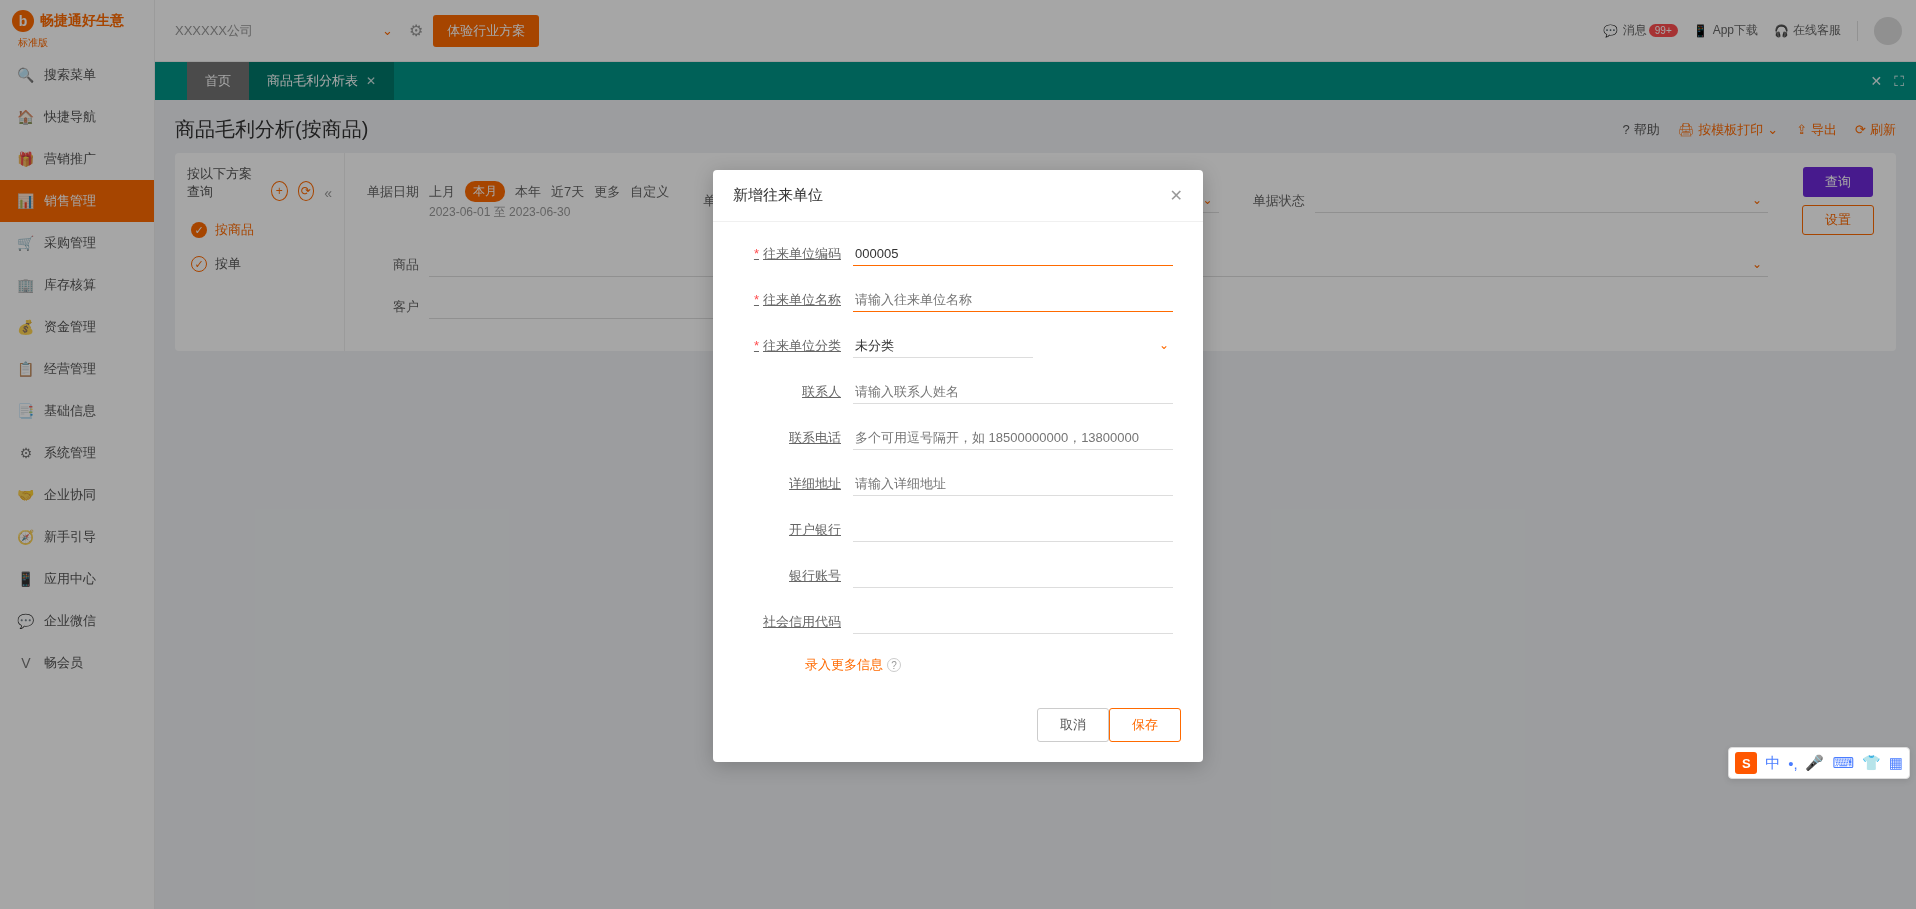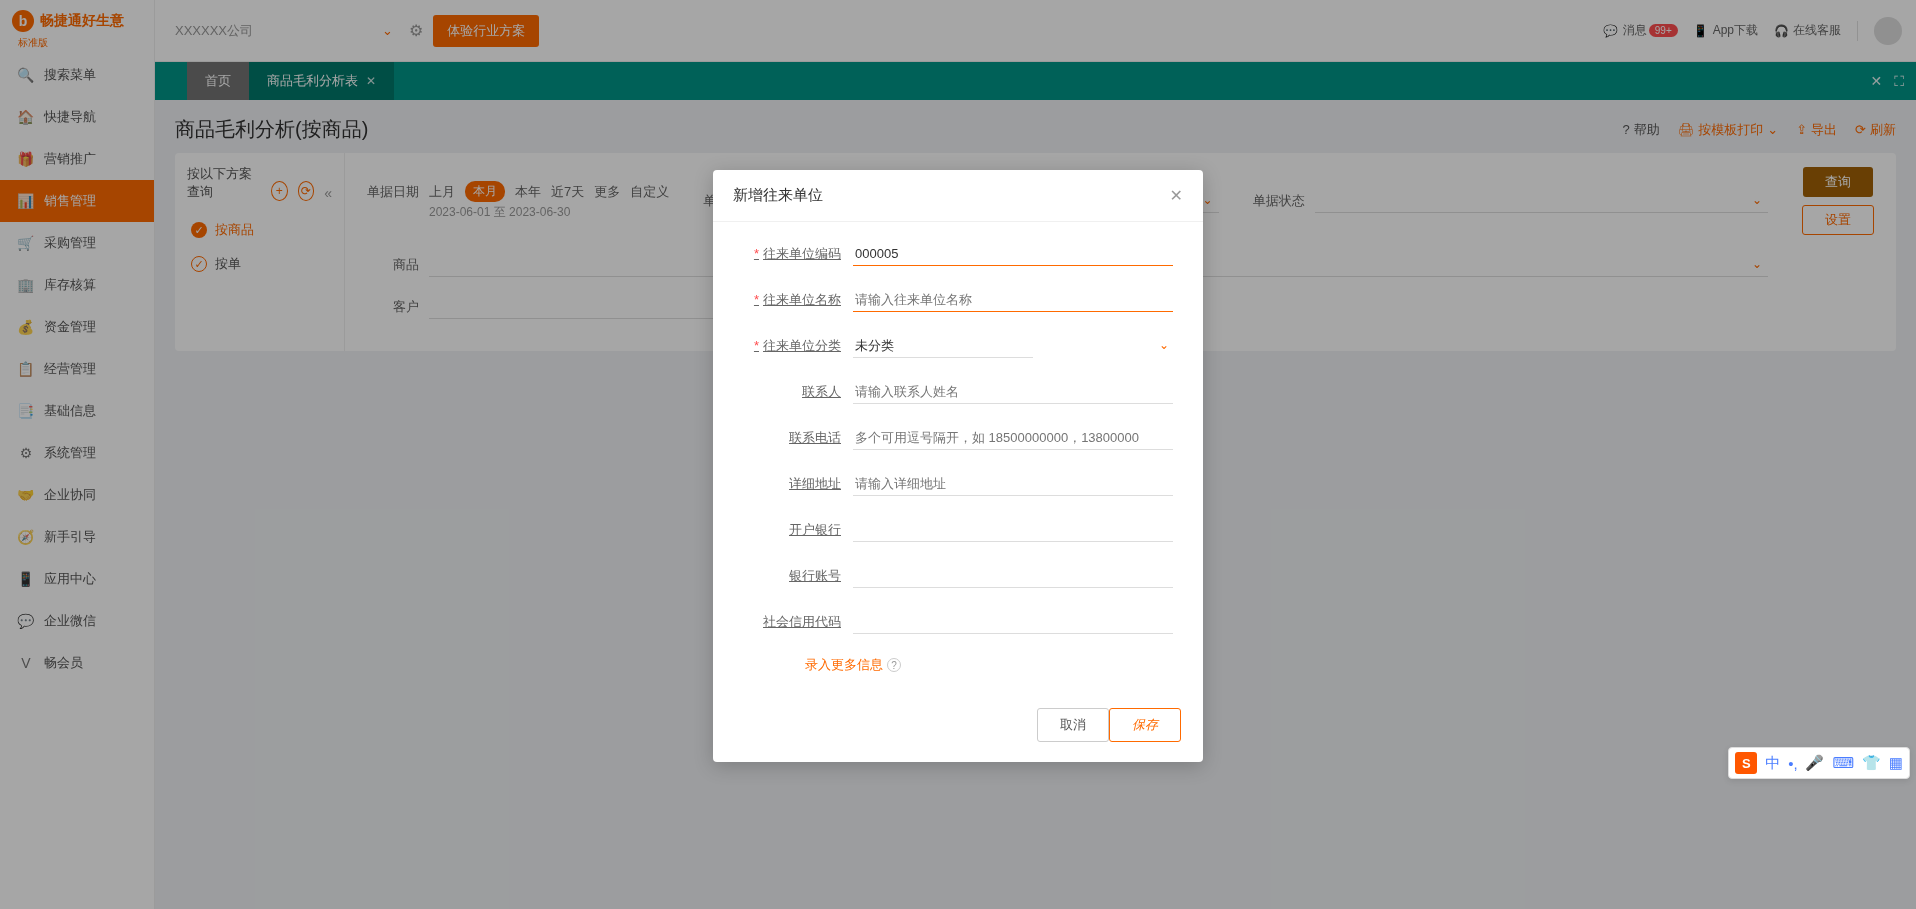--- a/index.html
+++ b/index.html
@@ -65,42 +65,42 @@
 .date-tab{cursor:pointer;color:#666;}
 .date-tab.active{background:#ff6a00;color:#fff;padding:2px 8px;border-radius:10px;font-size:12px;}
 .date-hint{font-size:12px;color:#999;margin-top:2px;}
 .fr-group{display:flex;flex-direction:column;}
 .fr-field{display:flex;align-items:center;gap:10px;}
 .fake-input{border-bottom:1px solid #ddd; min-width:300px; height:24px;}
 .fr-wide{border-bottom:1px solid #ddd; flex:1; height:24px; position:relative;}
 .chev{position:absolute;right:6px;top:4px;color:#ff6a00;font-size:12px;}
 .more-icon{color:#ff6a00;font-size:16px;cursor:pointer;}
 .action-col{width:80px;display:flex;flex-direction:column;gap:8px;align-items:center;}
-.btn-primary{background:#a16207;color:#fff;border:none;border-radius:3px;padding:6px 22px;cursor:pointer;font-size:13px;}
+.btn-primary{background:#6d28d9;color:#fff;border:none;border-radius:3px;padding:6px 22px;cursor:pointer;font-size:13px;}
 .btn-outline{background:#fff;color:#ff6a00;border:1px solid #ff6a00;border-radius:3px;padding:5px 22px;cursor:pointer;font-size:13px;}
 
 
 .overlay{position:absolute;inset:0;background:rgba(0,0,0,0.35);display:flex;align-items:flex-start;justify-content:center;padding-top:170px;}
 .modal{width:490px;background:#fff;border-radius:4px;box-shadow:0 4px 20px rgba(0,0,0,0.2);}
 .modal-header{display:flex;align-items:center;padding:16px 20px;border-bottom:1px solid #f0f0f0;}
 .modal-title{font-size:15px;font-weight:500;color:#333;}
 .modal-close{margin-left:auto;cursor:pointer;color:#999;font-size:16px;}
 .modal-body{padding:20px 30px 10px 30px;}
 .form-row{display:flex;align-items:center;margin-bottom:22px;font-size:13px;}
 .fl{width:110px;text-align:right;color:#666;padding-right:12px;text-decoration:underline;}
 .req::before{content:"*";color:#ff4d4f;margin-right:4px;}
 .fi{flex:1;border:none;border-bottom:1px solid #ddd;padding:4px 2px;font-size:13px;color:#333;outline:none;}
 .fi.err{border-bottom:1px solid #ff6a00;}
 .fi-wrap{flex:1;position:relative;}
 .fi-wrap .chev2{position:absolute;right:4px;top:4px;color:#ff6a00;font-size:12px;}
 .more-link{color:#ff6a00;font-size:13px;display:inline-flex;align-items:center;gap:4px;cursor:pointer;margin-left:62px;margin-bottom:10px;}
 .help-icon{width:14px;height:14px;border:1px solid #ccc;border-radius:50%;display:inline-flex;align-items:center;justify-content:center;font-size:10px;color:#999;}
 .modal-footer{display:flex;justify-content:flex-end;padding:14px 22px 20px;}
 .btn-cancel{background:#fff;border:1px solid #ccc;color:#555;border-radius:3px;padding:7px 22px;cursor:pointer;font-size:13px;}
-.btn-save{background:#fff;border:1px solid #ff6a00;color:#ff6a00;border-radius:3px;padding:7px 22px;cursor:pointer;font-size:13px;font-style:italic;}
+.btn-save{background:#fff;border:1px solid #ff6a00;color:#ff6a00;border-radius:3px;padding:7px 22px;cursor:pointer;font-size:13px;}
 
 
 .ime-bar{position:absolute;right:6px;bottom:130px;background:#fff;border:1px solid #ddd;border-radius:4px;display:flex;align-items:center;padding:4px 6px;gap:8px;box-shadow:0 2px 6px rgba(0,0,0,0.1);}
 .ime-logo{width:22px;height:22px;background:#ff5700;border-radius:3px;color:#fff;display:flex;align-items:center;justify-content:center;font-weight:bold;font-size:13px;}
 .ime-item{color:#4a7dff;font-size:15px;cursor:pointer;}
 </style>
 </head>
 <body>
 
 <div class="app">

